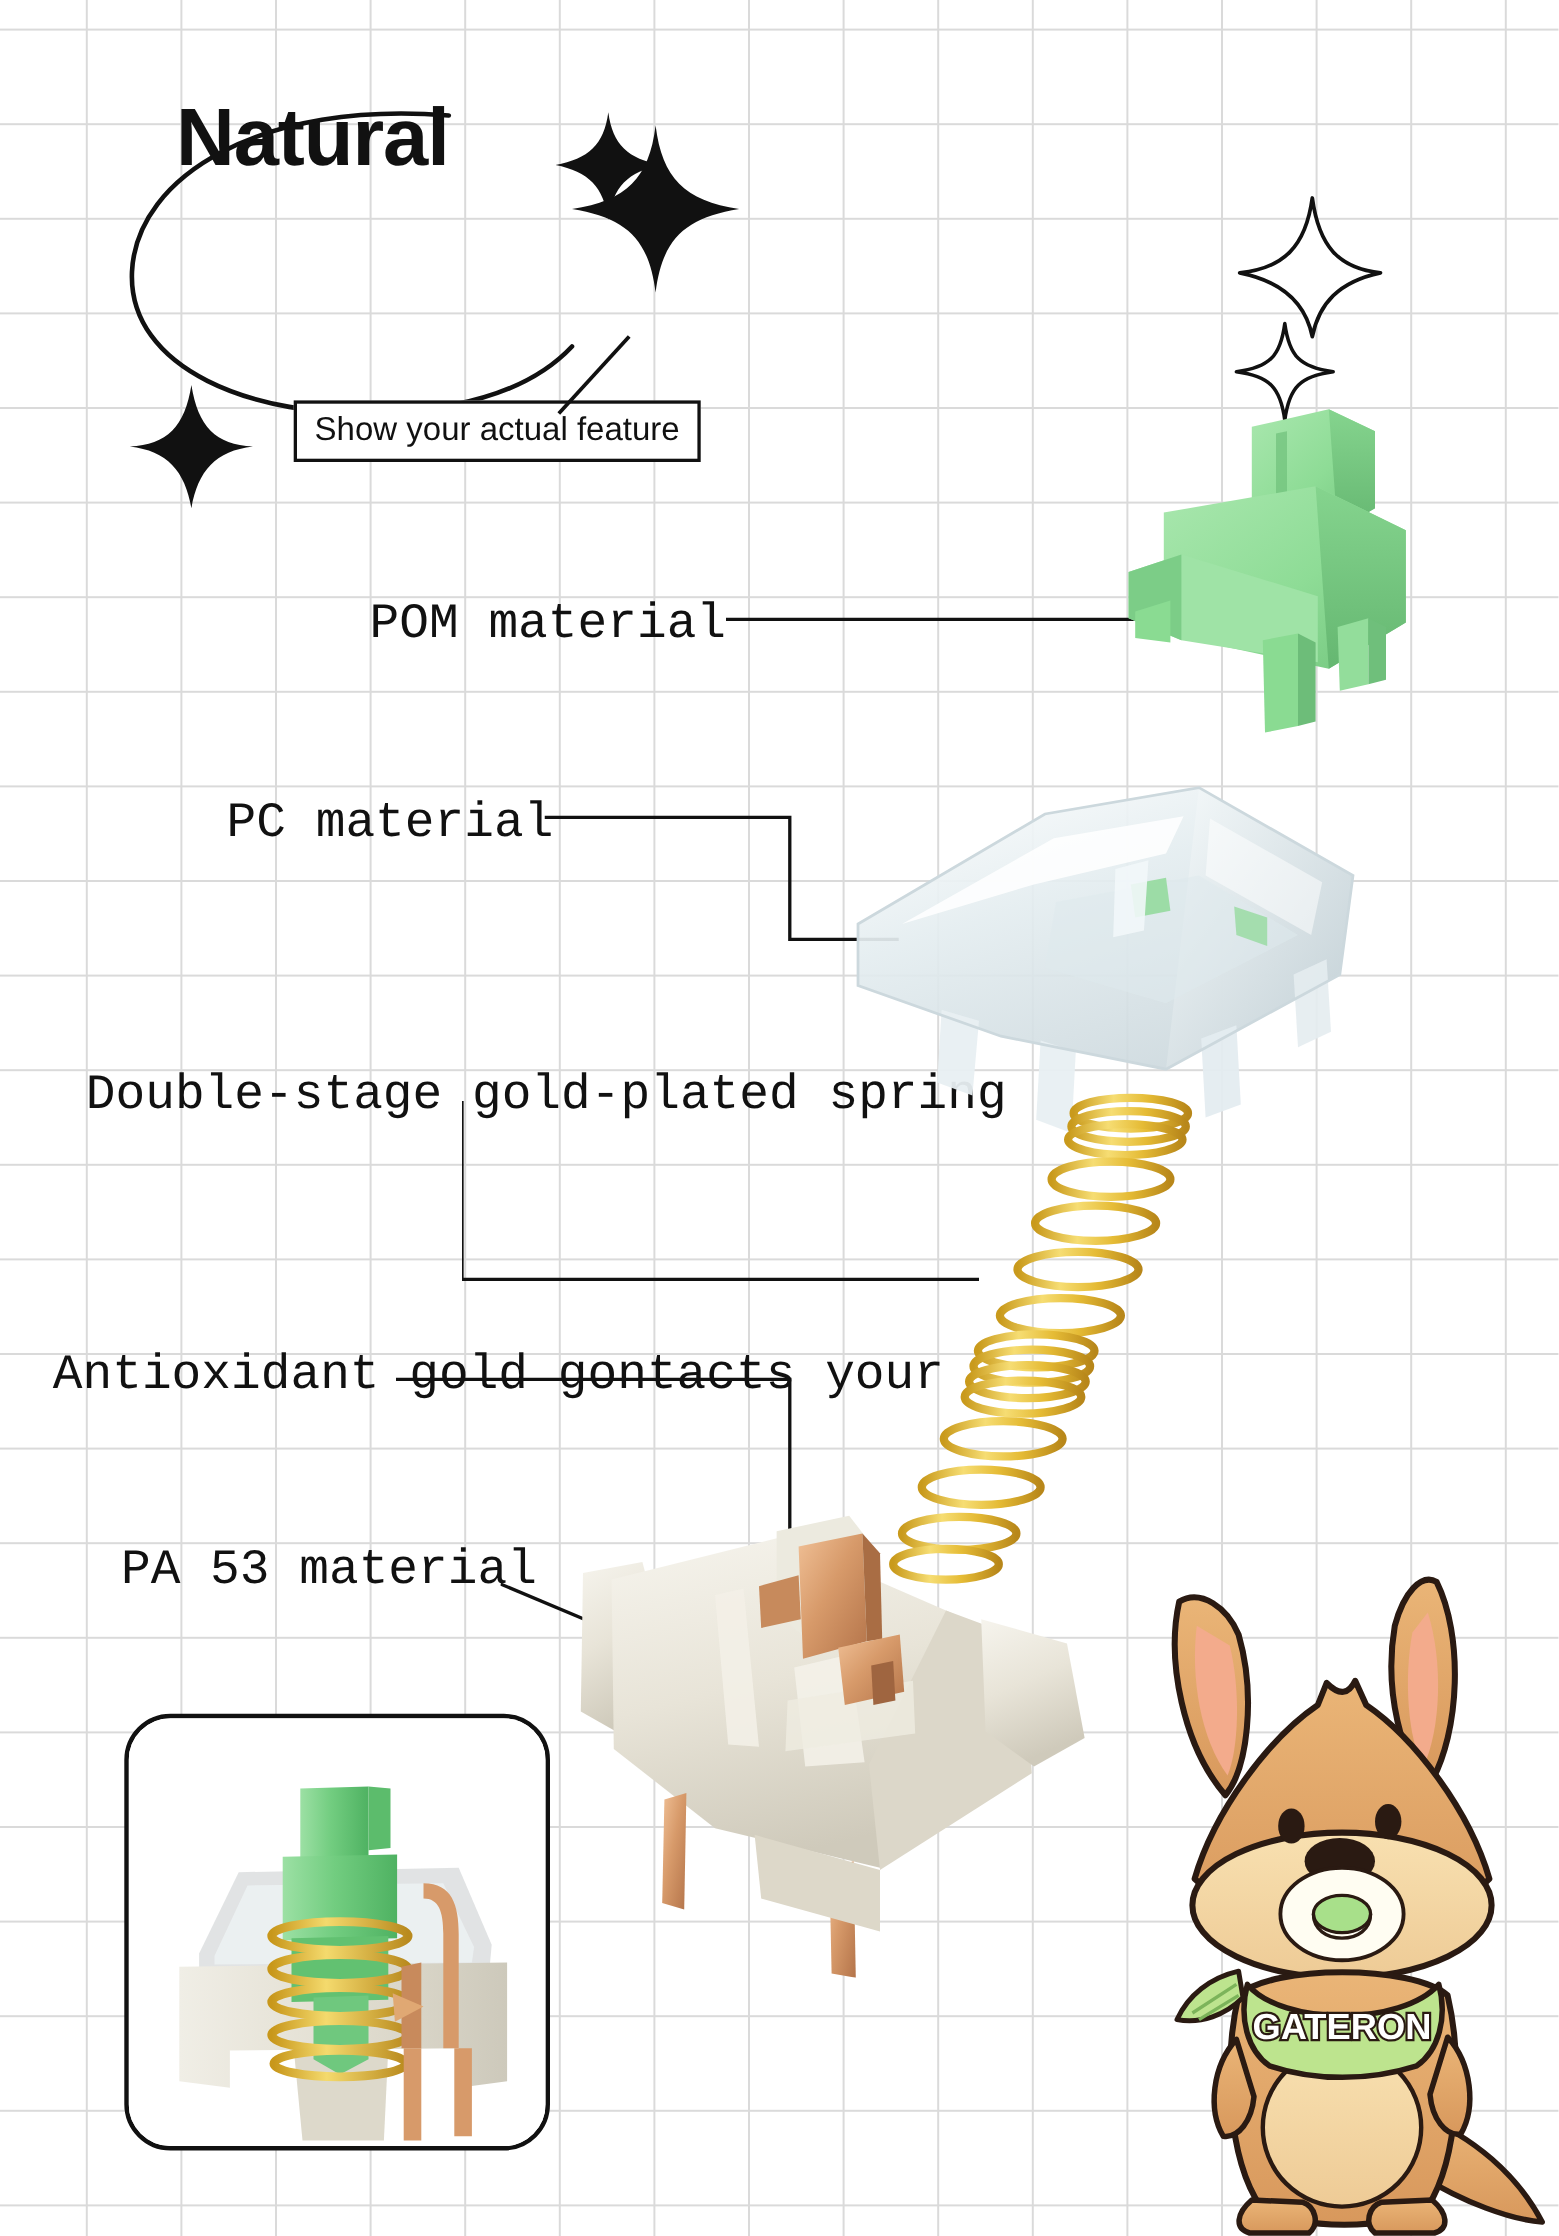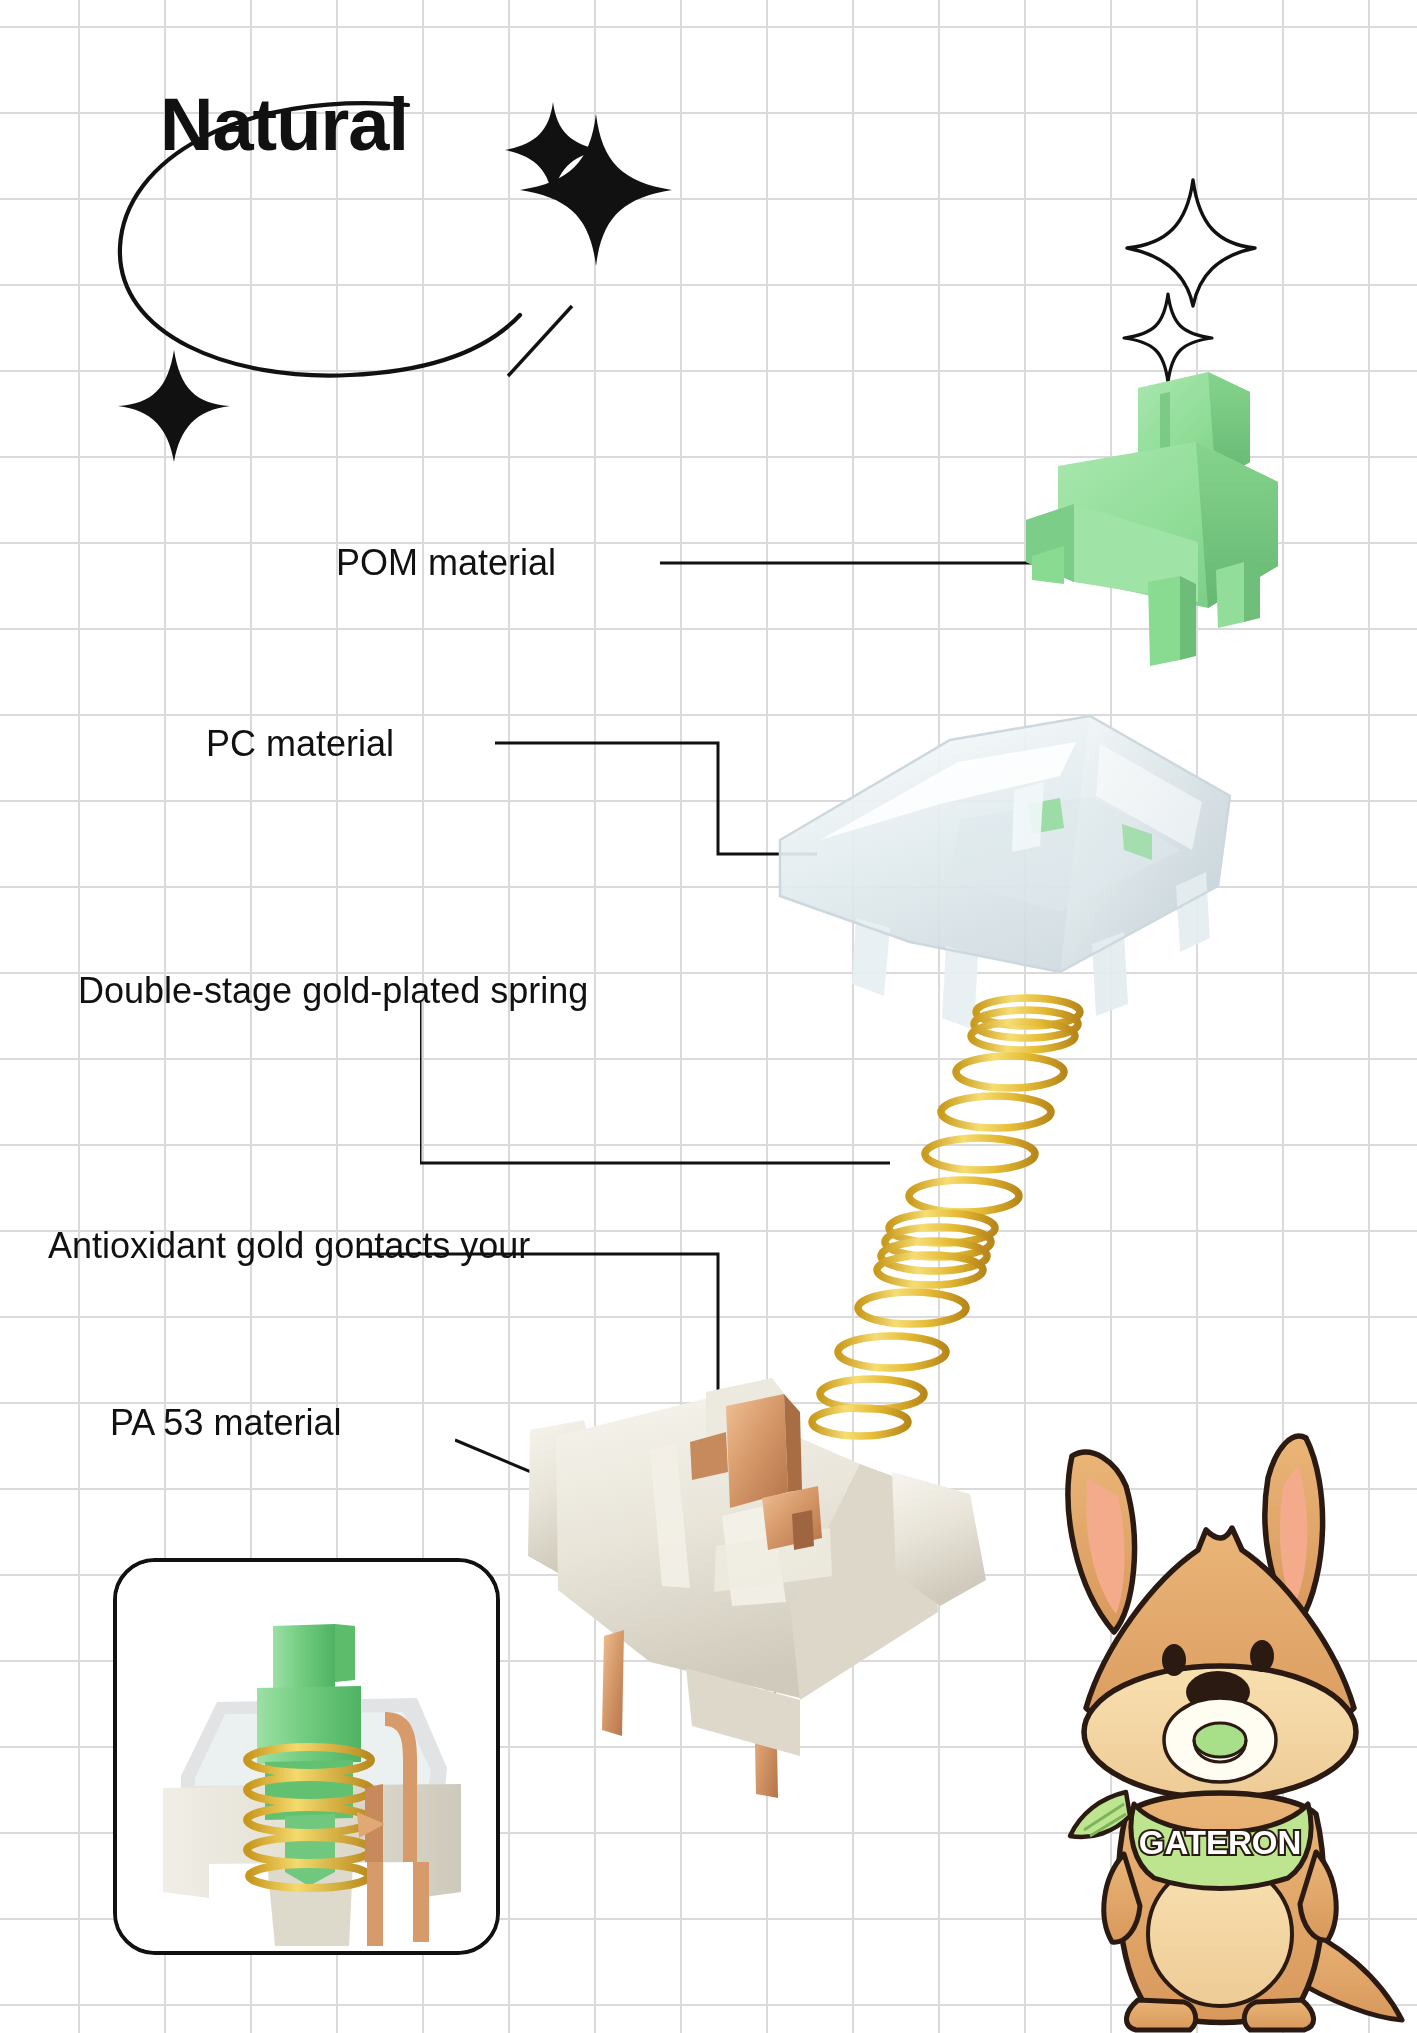--- a/index.html
+++ b/index.html
@@ -57,24 +57,25 @@
 
   
   .swoosh { position: absolute; left: 90px; top: 95px; }
 
   
   .sparkle { position: absolute; }
 
   
   .label {
     position: absolute;
-    font-size: 36px;
+    font-size: 45px;
     color: #111111;
     white-space: nowrap;
     line-height: 1;
+    font-family: Liberation Mono, monospace;
   }
   .lbl-pom    { left: 336px;  top: 545px; }
   .lbl-pc     { left: 206px;  top: 726px; }
   .lbl-spring { left: 38px;   top: 973px; margin-left: 40px; }
   .lbl-gold   { left: 48px;   top: 1228px; }
   .lbl-pa66   { left: 110px;  top: 1405px; }
 
   .leader { position: absolute; }
 
   
@@ -99,20 +100,21 @@
 <body>
 
 <div id="poster">
 
   <svg class="swoosh" width="560" height="320" viewBox="0 0 560 320">
     <path d="M 318 10 C 150 -4 34 64 30 152 C 26 240 140 286 260 280 C 350 276 400 252 430 220" fill="none" stroke="#111" stroke-width="4.2" stroke-linecap="round"></path>
   </svg>
 
   <div class="headline">Natural</div>
 
+  <div class="subtitle-box">Show your actual feature</div>
 
   <svg class="leader" style="left:500px; top:300px;" width="120" height="80" viewBox="0 0 120 80">
     <path d="M 8 76 L 72 6" fill="none" stroke="#111" stroke-width="3.4"></path>
   </svg>
 
   <svg class="sparkle" style="left:495px; top:96px;" width="130" height="130" viewBox="0 0 130 130">
     <path d="M 58 6 C 62 36 76 48 106 54 C 76 60 62 74 58 104 C 54 74 40 60 10 54 C 40 48 54 36 58 6 Z" fill="#111"></path>
   </svg>
   <svg class="sparkle" style="left:510px; top:100px;" width="180" height="180" viewBox="0 0 180 180">
     <path d="M 86 14 C 92 62 112 82 162 90 C 112 98 92 118 86 166 C 80 118 60 98 10 90 C 60 82 80 62 86 14 Z" fill="#111"></path>

